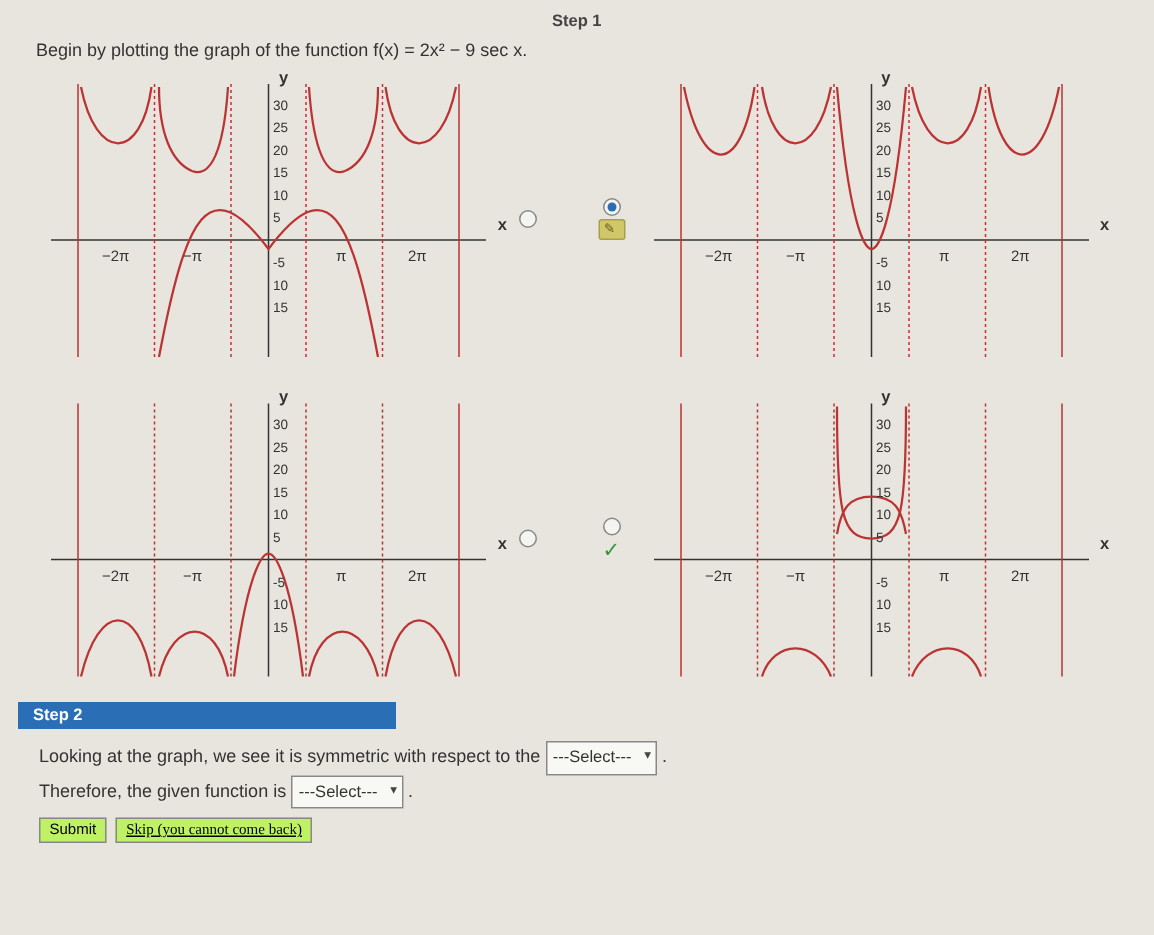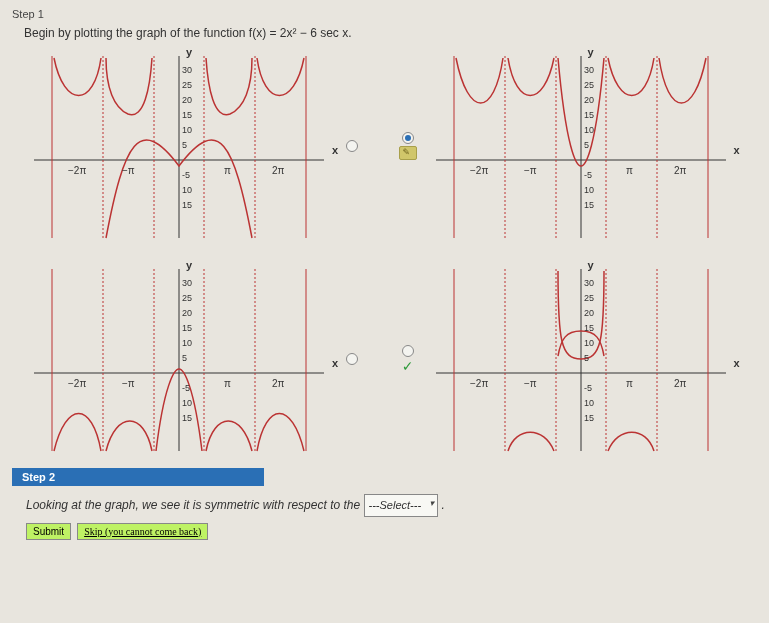--- a/index.html
+++ b/index.html
@@ -8,23 +8,24 @@
       height: 623px;
       background: #e8e5de;
       font-family: Arial, sans-serif;
       font-size: 12px;
       color: #333;
       padding: 8px 12px;
       overflow: hidden;
     }
     .step-header {
       font-size: 11px;
-      font-weight: normal;
+      font-weight: bold;
       color: #444;
       margin-bottom: 6px;
+      text-align: center;
     }
     .step-instruction {
       font-size: 12px;
       color: #333;
       margin-bottom: 8px;
       padding-left: 12px;
     }
     .graphs-grid {
       display: grid;
       grid-template-columns: 1fr 1fr;
@@ -109,21 +110,20 @@
       font-weight: bold;
       padding: 3px 10px;
       width: 252px;
       margin-top: 4px;
     }
     .step2-body {
       padding: 8px 14px 6px 14px;
       font-size: 12px;
       color: #333;
       line-height: 1.7;
-      font-style: italic;
     }
     .select-box {
       display: inline-block;
       border: 1px solid #888;
       background: #f8f8f4;
       padding: 1px 16px 1px 4px;
       font-size: 11px;
       position: relative;
       cursor: pointer;
     }
@@ -148,21 +148,21 @@
       cursor: pointer;
     }
     .btn.skip { text-decoration: underline; font-family: Liberation Serif, serif; }
     .tick-label { font-size: 9px; fill: #333; }
     .xtick-label { font-size: 10px; fill: #333; }
   </style>
 </head>
 <body>
 
 <div class="step-header">Step 1</div>
-<div class="step-instruction">Begin by plotting the graph of the function f(x) = 2x² − 6 sec x.</div>
+<div class="step-instruction">Begin by plotting the graph of the function f(x) = 2x² − 9 sec x.</div>
 
 <div class="graphs-grid">
 
   <div class="graph-option">
     <div class="graph">
       <div class="axis-label-y">y</div>
       <div class="axis-label-x">x</div>
       <svg viewBox="0 0 310 195">
         <line x1="10" y1="112" x2="300" y2="112" stroke="#333" stroke-width="1"></line>
         <line x1="155" y1="8" x2="155" y2="190" stroke="#333" stroke-width="1"></line>
@@ -350,17 +350,22 @@
 
 </div>
 
 <div class="step2-bar">Step 2</div>
 <div class="step2-body">
   <div>
     <span>Looking at the graph, we see it is symmetric with respect to the </span>
     <span class="select-box">---Select---</span>
     <span> .</span>
   </div>
+  <div>
+    <span>Therefore, the given function is </span>
+    <span class="select-box">---Select---</span>
+    <span> .</span>
+  </div>
 </div>
 <div class="buttons">
   <button class="btn">Submit</button>
   <button class="btn skip">Skip (you cannot come back)</button>
 </div>
 
 </body></html>

